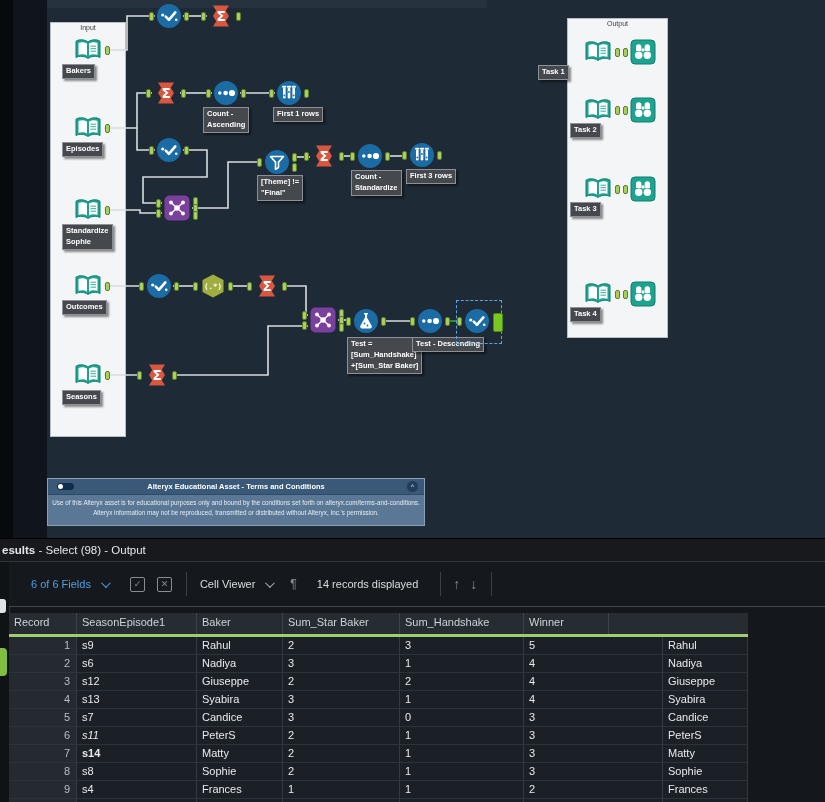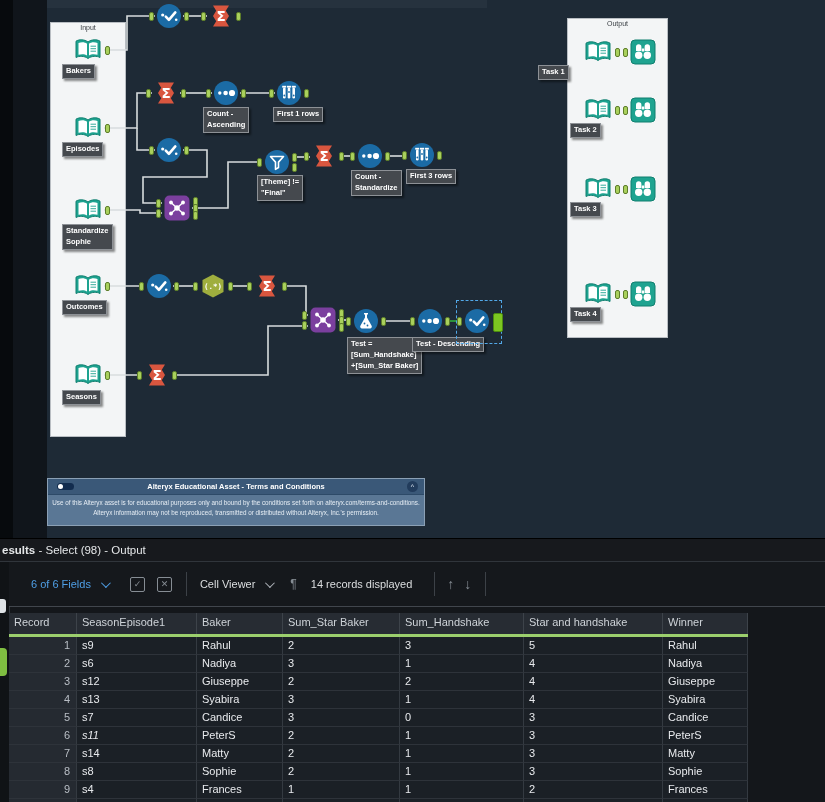--- a/index.html
+++ b/index.html
@@ -388,34 +388,33 @@
   </div>
   <div class="res-toolbar">
     <span class="tb-fields">6 of 6 Fields</span>
     <span class="chev"></span>
     <span class="tb-box" style="margin-left:22px">✓</span>
     <span class="tb-box" style="margin-left:12px">✕</span>
     <span class="tb-sep" style="margin-left:14px"></span>
     <span class="tb-text" style="margin-left:13px">Cell Viewer</span>
     <span class="chev gray"></span>
     <span class="tb-dim" style="margin-left:18px">¶</span>
-    <span class="tb-text" style="margin-left:14px">14 records displayed</span>
+    <span class="tb-text" style="margin-left:20px">14 records displayed</span>
     <span class="tb-sep" style="margin-left:22px"></span>
     <span class="tb-arrow" style="margin-left:12px">↑</span>
     <span class="tb-arrow" style="margin-left:10px">↓</span>
     <span class="tb-sep" style="margin-left:14px"></span>
   </div>
   <div id="grid">
     <div class="hdr" id="grid-header">
         <div class="hcell" style="width: 68px;">Record</div>
         <div class="hcell" style="width: 120px;">SeasonEpisode1</div>
         <div class="hcell" style="width: 86px;">Baker</div>
         <div class="hcell" style="width: 117px;">Sum_Star Baker</div>
         <div class="hcell" style="width: 124px;">Sum_Handshake</div>
-        <div class="hcell" style="width: 139px;">Star and handshake</div>
         <div class="hcell" style="width: 85px;">Winner</div>
       </div>
     <div class="greenbar"></div>
     <div id="grid-rows">
         <div class="trow" style="top: 24px;">
           <div class="cell num" style="width: 68px;">1</div>
           <div class="cell data" style="width: 120px;">s9</div>
           <div class="cell data" style="width: 86px;">Rahul</div>
           <div class="cell data" style="width: 117px;">2</div>
           <div class="cell data" style="width: 124px;">3</div>
@@ -462,21 +461,21 @@
           <div class="cell num" style="width: 68px;">6</div>
           <div class="cell data" style="width: 120px; font-style: italic;">s11</div>
           <div class="cell data" style="width: 86px;">PeterS</div>
           <div class="cell data" style="width: 117px;">2</div>
           <div class="cell data" style="width: 124px;">1</div>
           <div class="cell data" style="width: 139px;">3</div>
           <div class="cell data" style="width: 85px;">PeterS</div>
         </div>
         <div class="trow" style="top: 132px;">
           <div class="cell num" style="width: 68px;">7</div>
-          <div class="cell data" style="width: 120px;">s14</div>
+          <div class="cell data" style="width: 120px; font-weight: bold;">s14</div>
           <div class="cell data" style="width: 86px;">Matty</div>
           <div class="cell data" style="width: 117px;">2</div>
           <div class="cell data" style="width: 124px;">1</div>
           <div class="cell data" style="width: 139px;">3</div>
           <div class="cell data" style="width: 85px;">Matty</div>
         </div>
         <div class="trow" style="top: 150px;">
           <div class="cell num" style="width: 68px;">8</div>
           <div class="cell data" style="width: 120px;">s8</div>
           <div class="cell data" style="width: 86px;">Sophie</div>

